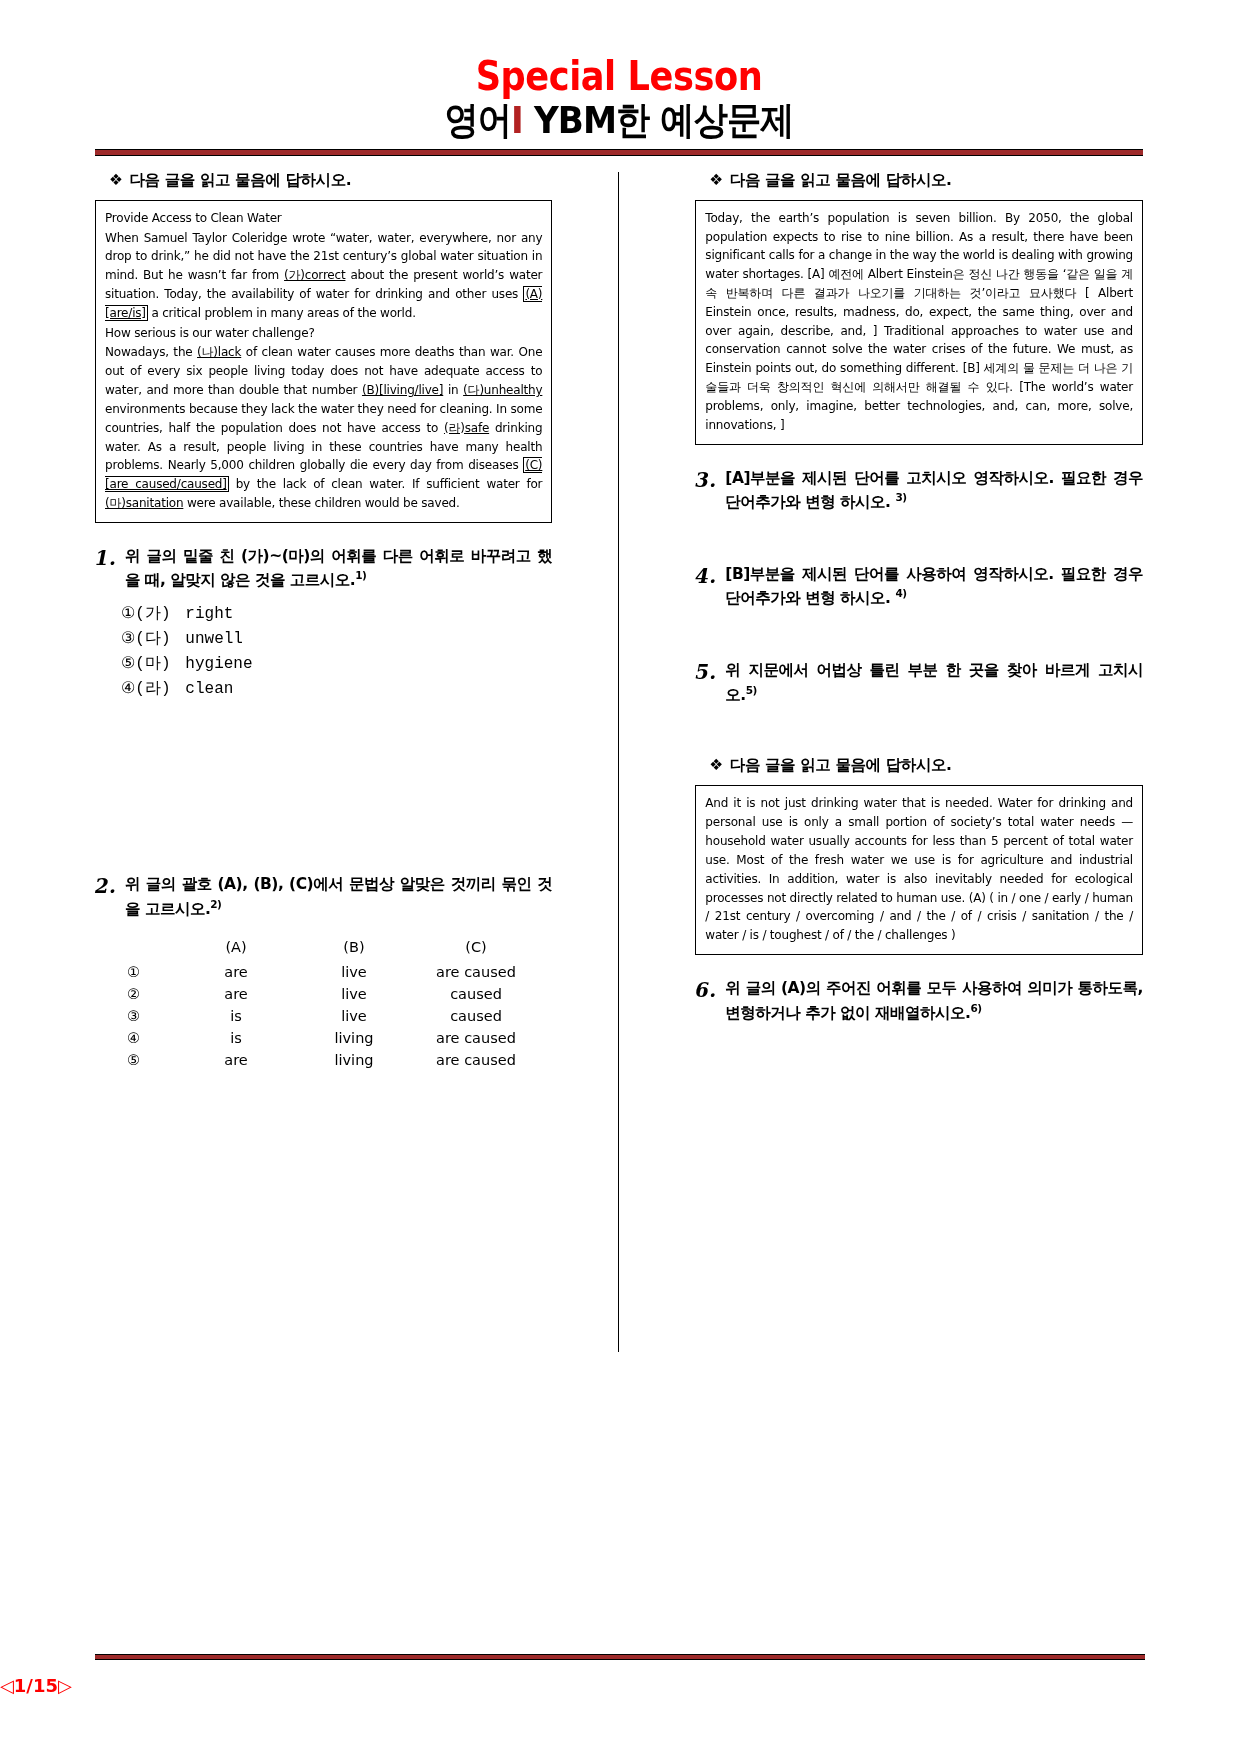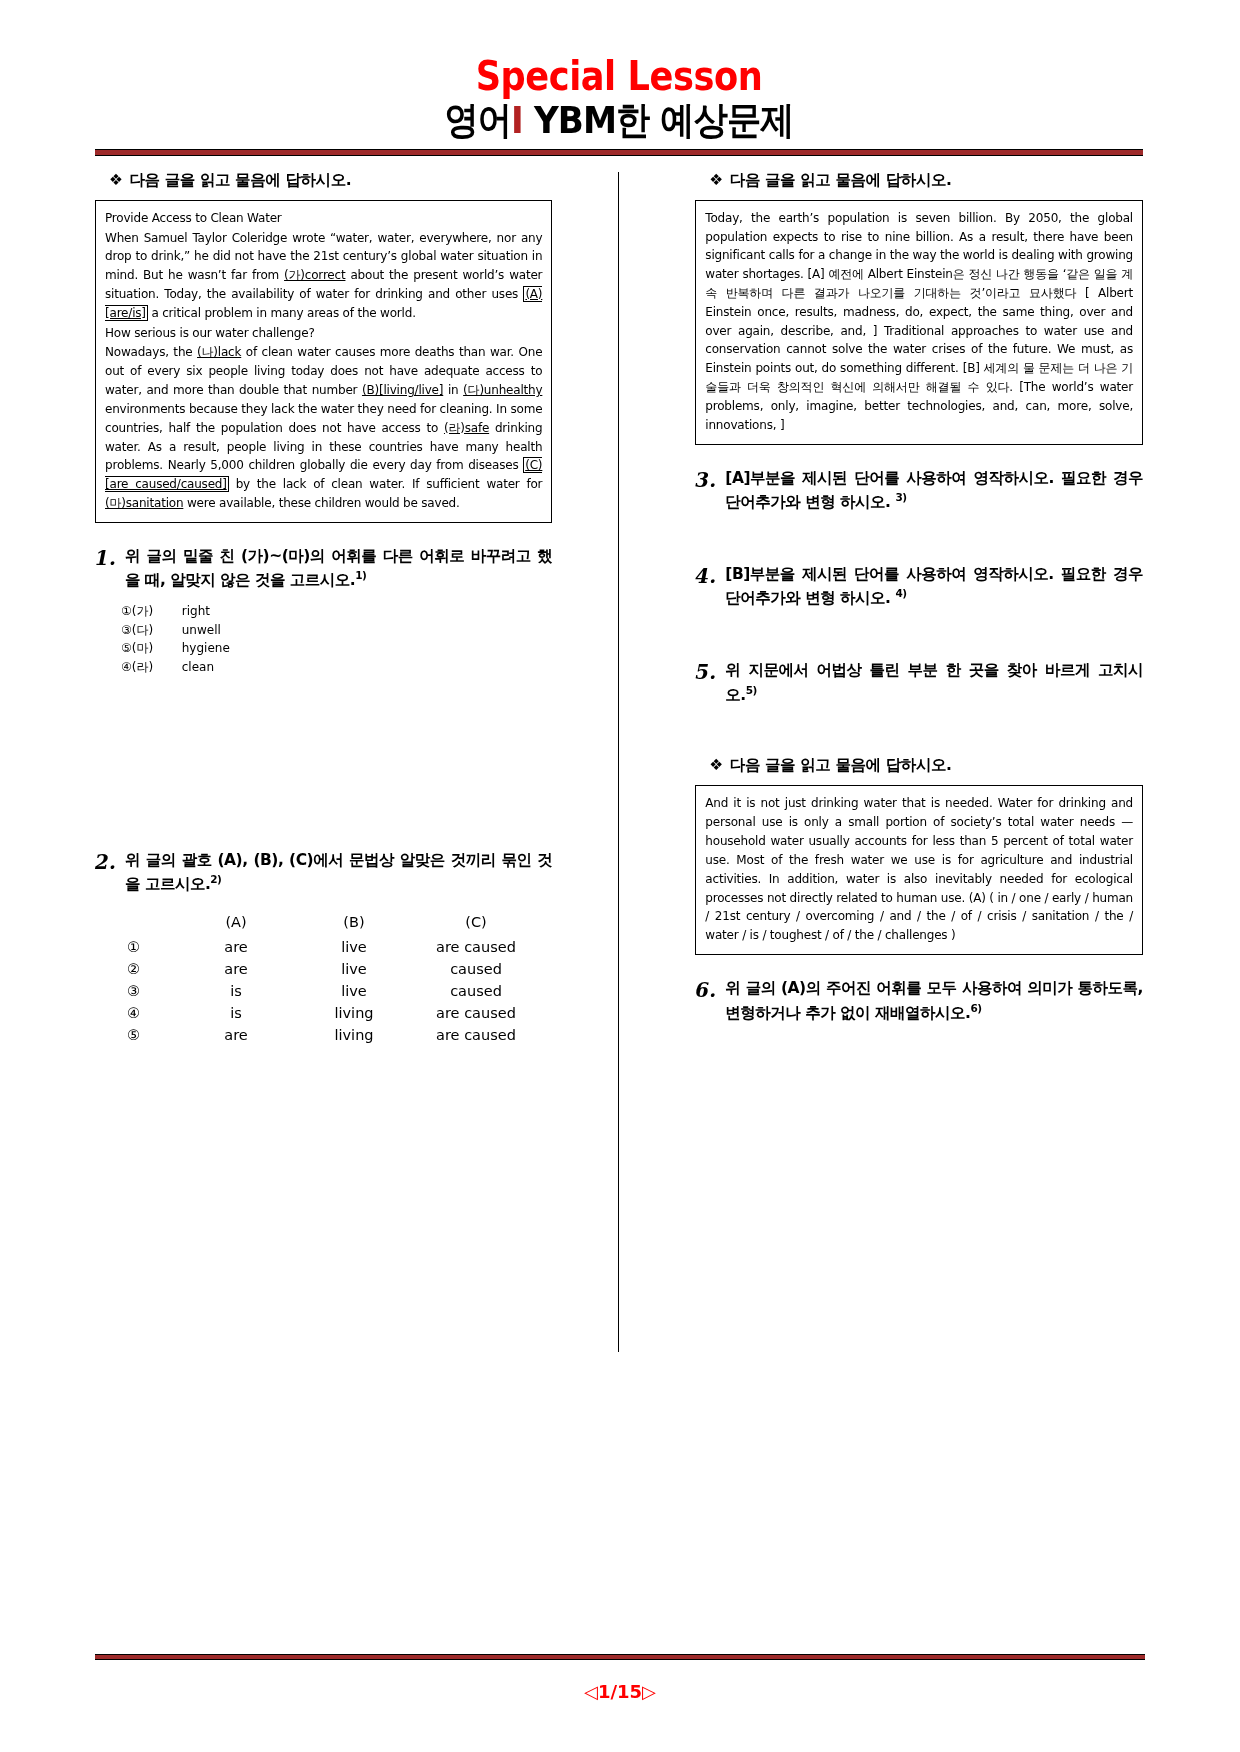--- a/index.html
+++ b/index.html
@@ -111,22 +111,23 @@
     line-height: 1.52;
     letter-spacing: -0.5px;
     text-align: justify;
     flex: 1;
   }
   .q-text sup { font-size: 10.5px; font-weight: bold; }
   
   .choices {
     margin-top: 9px;
     margin-left: 26px;
-    font-size: 12px;
+    font-size: 16px;
     line-height: 1.55;
+    font-family: Liberation Mono, monospace;
   }
   .choice-row { white-space: nowrap; }
   .choice-mark { display: inline-block; }
   .choice-label { display: inline-block; width: 50px; }
   
   .abc-table {
     margin-top: 14px;
     margin-left: 24px;
     font-size: 14.5px;
     border-collapse: collapse;
@@ -150,22 +151,21 @@
     bottom: 92px;
     height: 6px;
     background: #9e2a2a;
     border-top: 1px solid #000;
     border-bottom: 1px solid #000;
   }
   .footer-page {
     position: absolute;
     left: 0;
     right: 0;
-    bottom: 50px;
-    text-align: center;
+    bottom: 56px;
     color: #ff0000;
     font-size: 18px;
     font-weight: bold;
   }
   .spacer-lg { height: 150px; }
   .spacer-md { height: 48px; }
   .spacer-sm { height: 26px; }
 </style>
 </head>
 <body>
@@ -258,21 +258,21 @@
     <div class="col col-right">
 
       <div class="directive"><span class="dia">❖</span><span>다음 글을 읽고 물음에 답하시오.</span></div>
 
       <div class="passage">
         <p>Today, the earth’s population is seven billion. By 2050, the global population expects to rise to nine billion. As a result, there have been significant calls for a change in the way the world is dealing with growing water shortages. [A] 예전에 Albert Einstein은 정신 나간 행동을 ‘같은 일을 계속 반복하며 다른 결과가 나오기를 기대하는 것’이라고 묘사했다 [ Albert Einstein once, results, madness, do, expect, the same thing, over and over again, describe, and, ] Traditional approaches to water use and conservation cannot solve the water crises of the future. We must, as Einstein points out, do something different. [B] 세계의 물 문제는 더 나은 기술들과 더욱 창의적인 혁신에 의해서만 해결될 수 있다. [The world’s water problems, only, imagine, better technologies, and, can, more, solve, innovations, ]</p>
       </div>
 
       <div class="q">
         <div class="q-num">3.</div>
-        <div class="q-text"><span>[A]부분을 제시된 단어를 사용하여 영작하시오. 필요한 경우 단어추가와 변형 하시오.</span> <sup>3)</sup></div>
+        <div class="q-text"><span>[A]부분을 제시된 단어를 고치시오 영작하시오. 필요한 경우 단어추가와 변형 하시오.</span> <sup>3)</sup></div>
       </div>
 
       <div class="spacer-sm"></div>
 
       <div class="q">
         <div class="q-num">4.</div>
         <div class="q-text"><span>[B]부분을 제시된 단어를 사용하여 영작하시오. 필요한 경우 단어추가와 변형 하시오.</span> <sup>4)</sup></div>
       </div>
 
       <div class="spacer-sm"></div>

